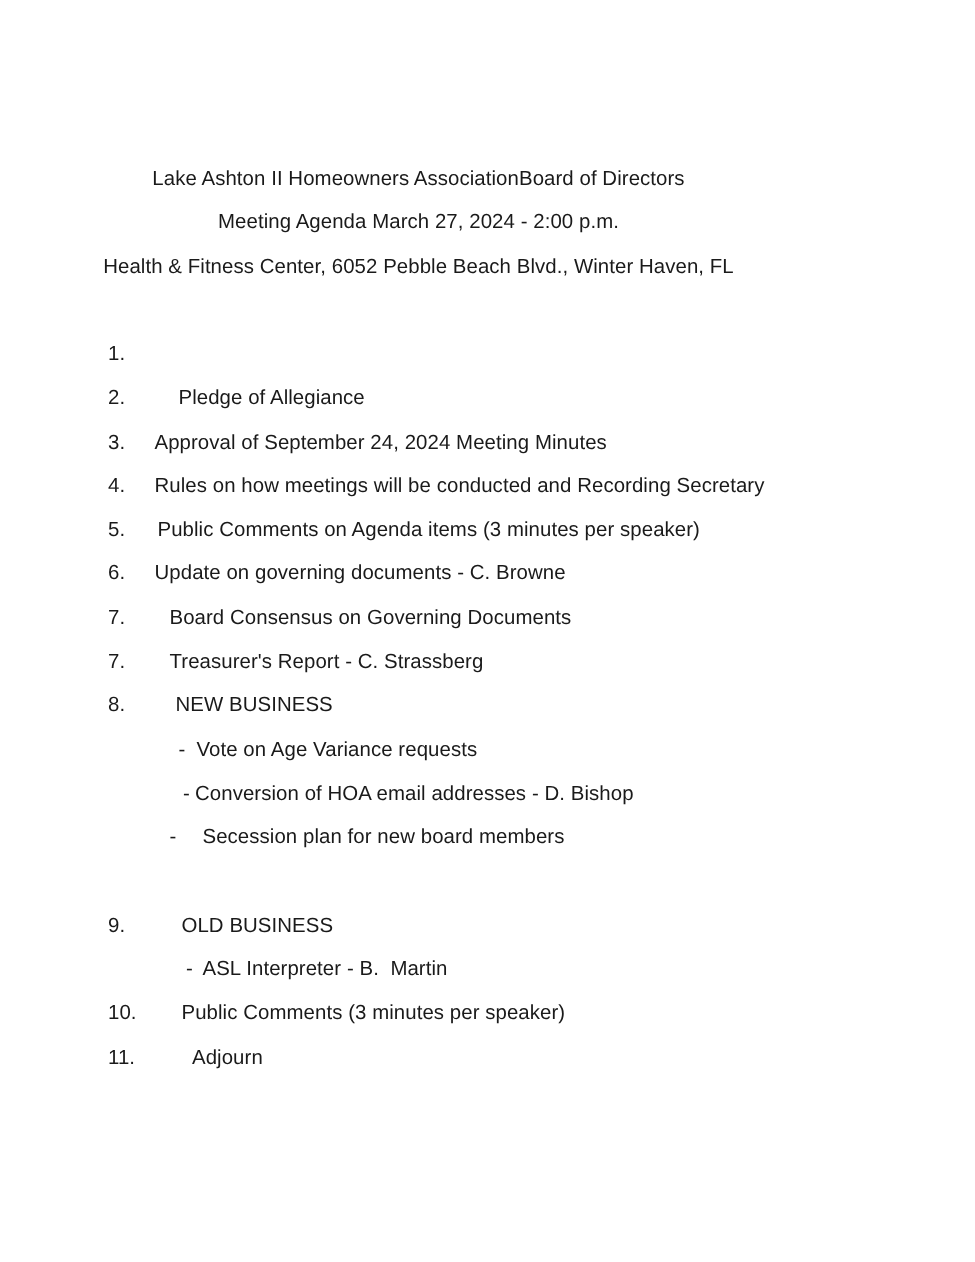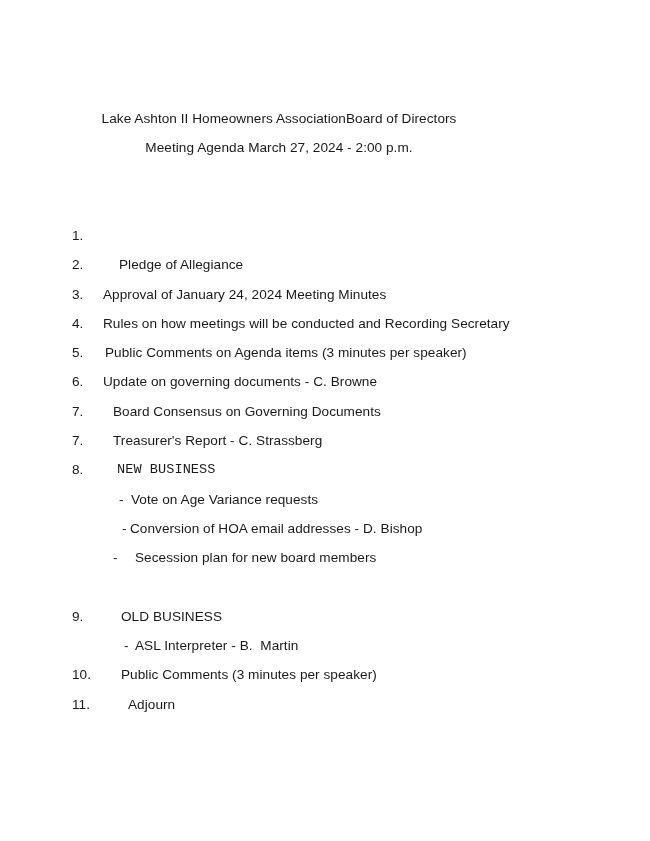--- a/index.html
+++ b/index.html
@@ -74,32 +74,33 @@
   }
 </style>
 </head>
 <body>
 
 <div class="page">
 
   <div class="doc-header">
     <div class="header-line">Lake Ashton II Homeowners AssociationBoard of Directors</div>
     <div class="header-line">Meeting Agenda March 27, 2024 - 2:00 p.m.</div>
+    <div class="header-line">Health &amp; Fitness Center, 6052 Pebble Beach Blvd., Winter Haven, FL</div>
   </div>
 
   <div class="agenda">
       <div class="agenda-row"><span class="row-number" style="left: 72px;">1.</span></div>
       <div class="agenda-row"><span class="row-number" style="left: 72px;">2.</span><span class="row-text" style="left: 119px;">Pledge of Allegiance</span></div>
-      <div class="agenda-row"><span class="row-number" style="left: 72px;">3.</span><span class="row-text" style="left: 103px;">Approval of January 24, 2024 Meeting Minutes</span></div>
+      <div class="agenda-row"><span class="row-number" style="left: 72px;">3.</span><span class="row-text" style="left: 103px;">Approval of September 24, 2024 Meeting Minutes</span></div>
       <div class="agenda-row"><span class="row-number" style="left: 72px;">4.</span><span class="row-text" style="left: 103px;">Rules on how meetings will be conducted and Recording Secretary</span></div>
       <div class="agenda-row"><span class="row-number" style="left: 72px;">5.</span><span class="row-text" style="left: 105px;">Public Comments on Agenda items (3 minutes per speaker)</span></div>
       <div class="agenda-row"><span class="row-number" style="left: 72px;">6.</span><span class="row-text" style="left: 103px;">Update on governing documents - C. Browne</span></div>
       <div class="agenda-row"><span class="row-number" style="left: 72px;">7.</span><span class="row-text" style="left: 113px;">Board Consensus on Governing Documents</span></div>
       <div class="agenda-row"><span class="row-number" style="left: 72px;">7.</span><span class="row-text" style="left: 113px;">Treasurer's Report - C. Strassberg</span></div>
-      <div class="agenda-row"><span class="row-number" style="left: 72px;">8.</span><span class="row-text" style="left: 117px; font-family: Liberation Mono, monospace;">NEW BUSINESS</span></div>
+      <div class="agenda-row"><span class="row-number" style="left: 72px;">8.</span><span class="row-text" style="left: 117px;">NEW BUSINESS</span></div>
       <div class="agenda-row sub-row"><span class="row-number" style="left: 119px;">-</span><span class="row-text" style="left: 131px;">Vote on Age Variance requests</span></div>
       <div class="agenda-row sub-row"><span class="row-number" style="left: 122px;">-</span><span class="row-text" style="left: 130px;">Conversion of HOA email addresses - D. Bishop</span></div>
       <div class="agenda-row sub-row"><span class="row-number" style="left: 113px;">-</span><span class="row-text" style="left: 135px;">Secession plan for new board members</span></div>
       <div class="agenda-row spacer-before"><span class="row-number" style="left: 72px;">9.</span><span class="row-text" style="left: 121px;">OLD BUSINESS</span></div>
       <div class="agenda-row sub-row"><span class="row-number" style="left: 124px;">-</span><span class="row-text" style="left: 135px;">ASL Interpreter - B.  Martin</span></div>
       <div class="agenda-row"><span class="row-number" style="left: 72px;">10.</span><span class="row-text" style="left: 121px;">Public Comments (3 minutes per speaker)</span></div>
       <div class="agenda-row"><span class="row-number" style="left: 72px;">11.</span><span class="row-text" style="left: 128px;">Adjourn</span></div>
     </div>
 
 </div>

